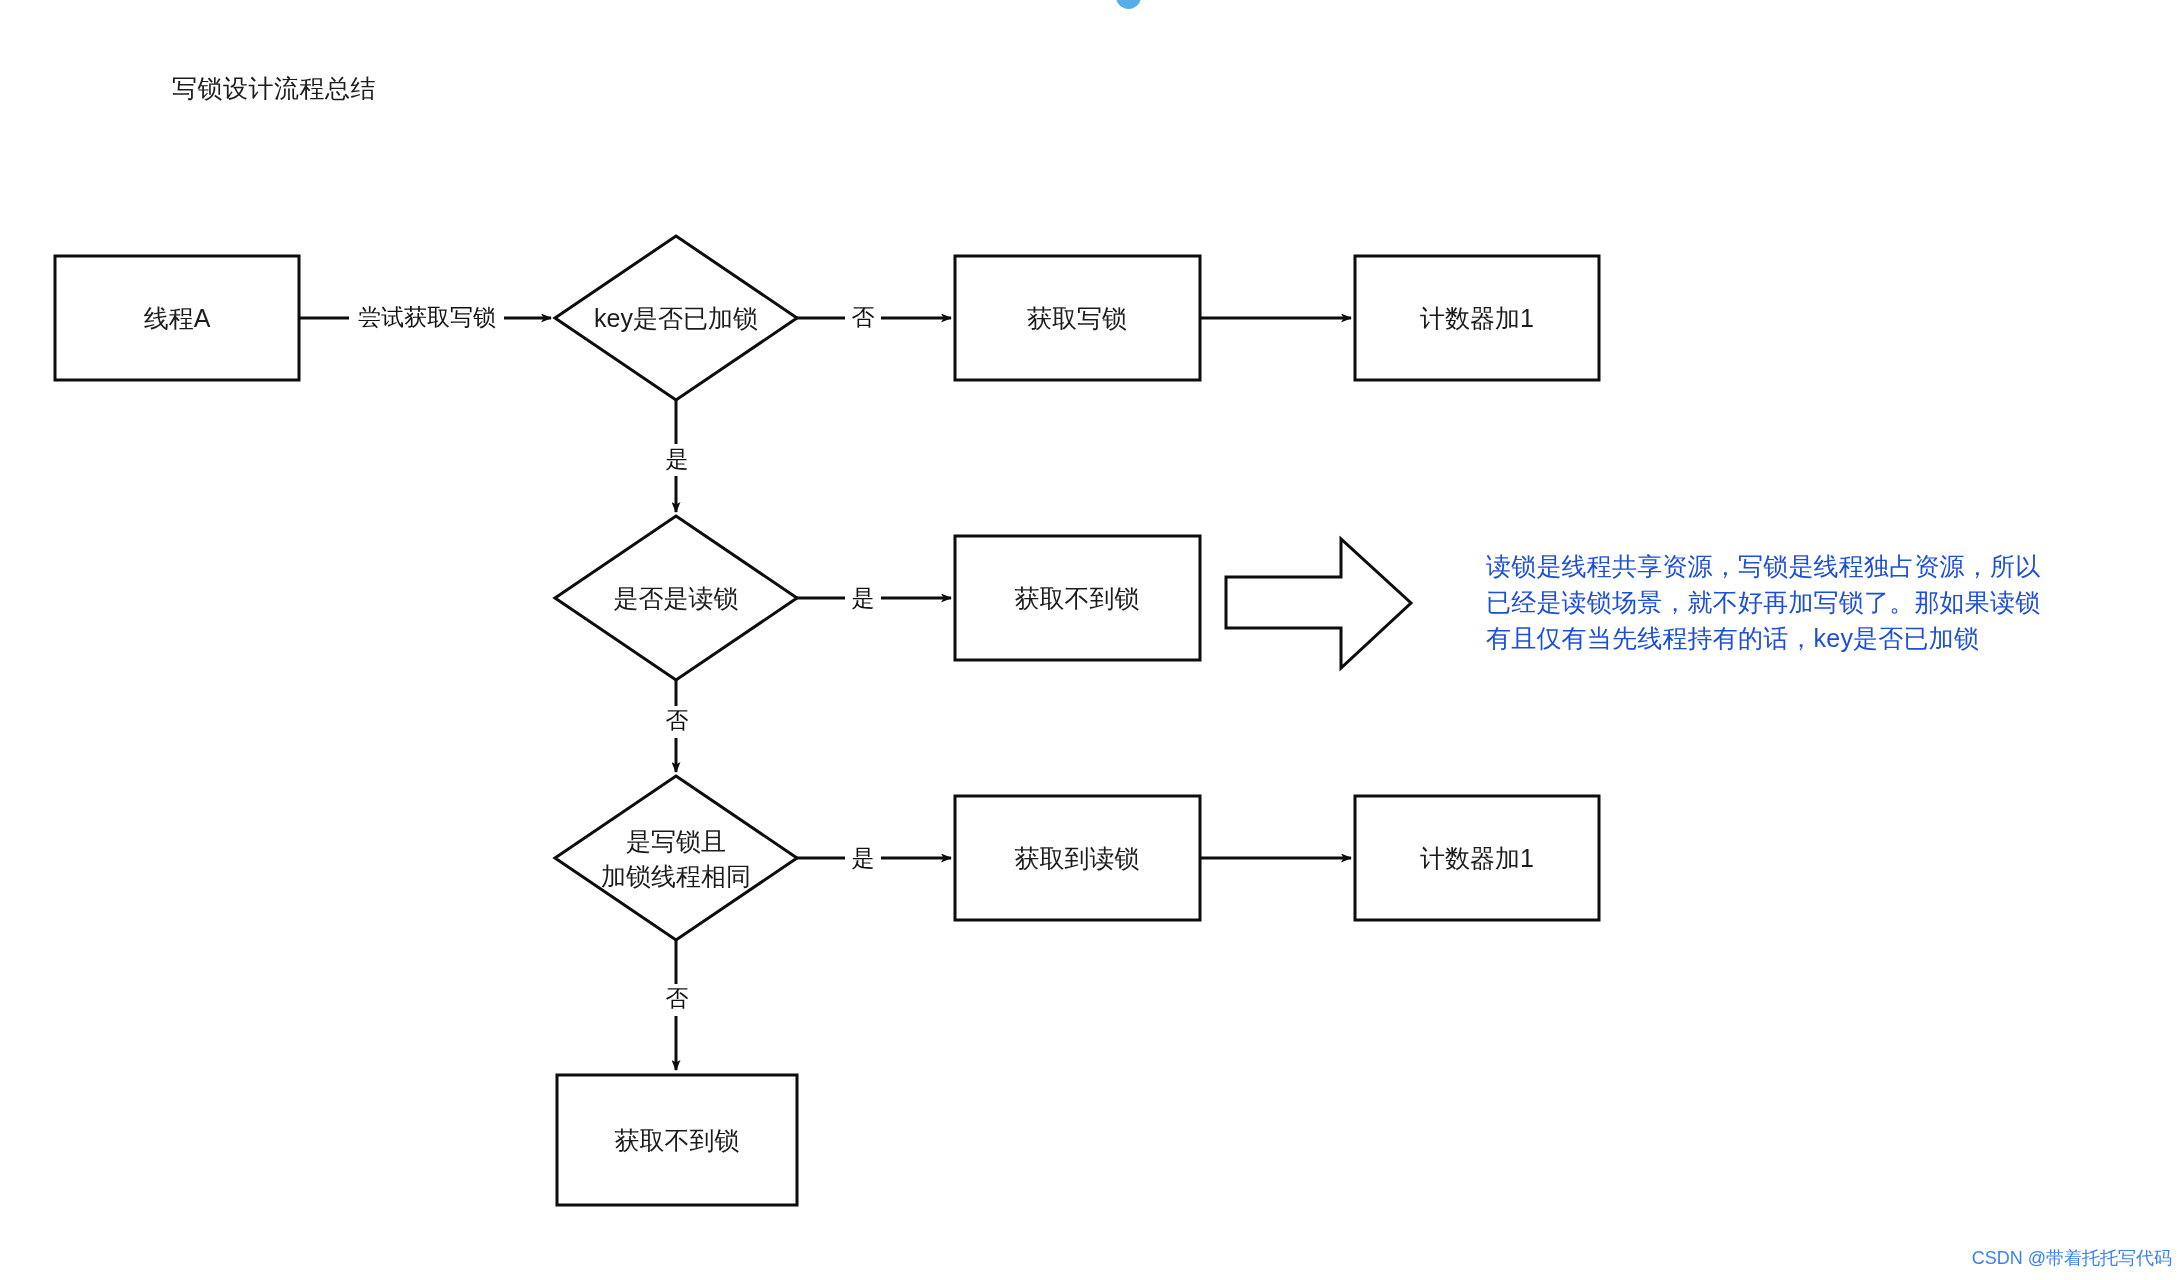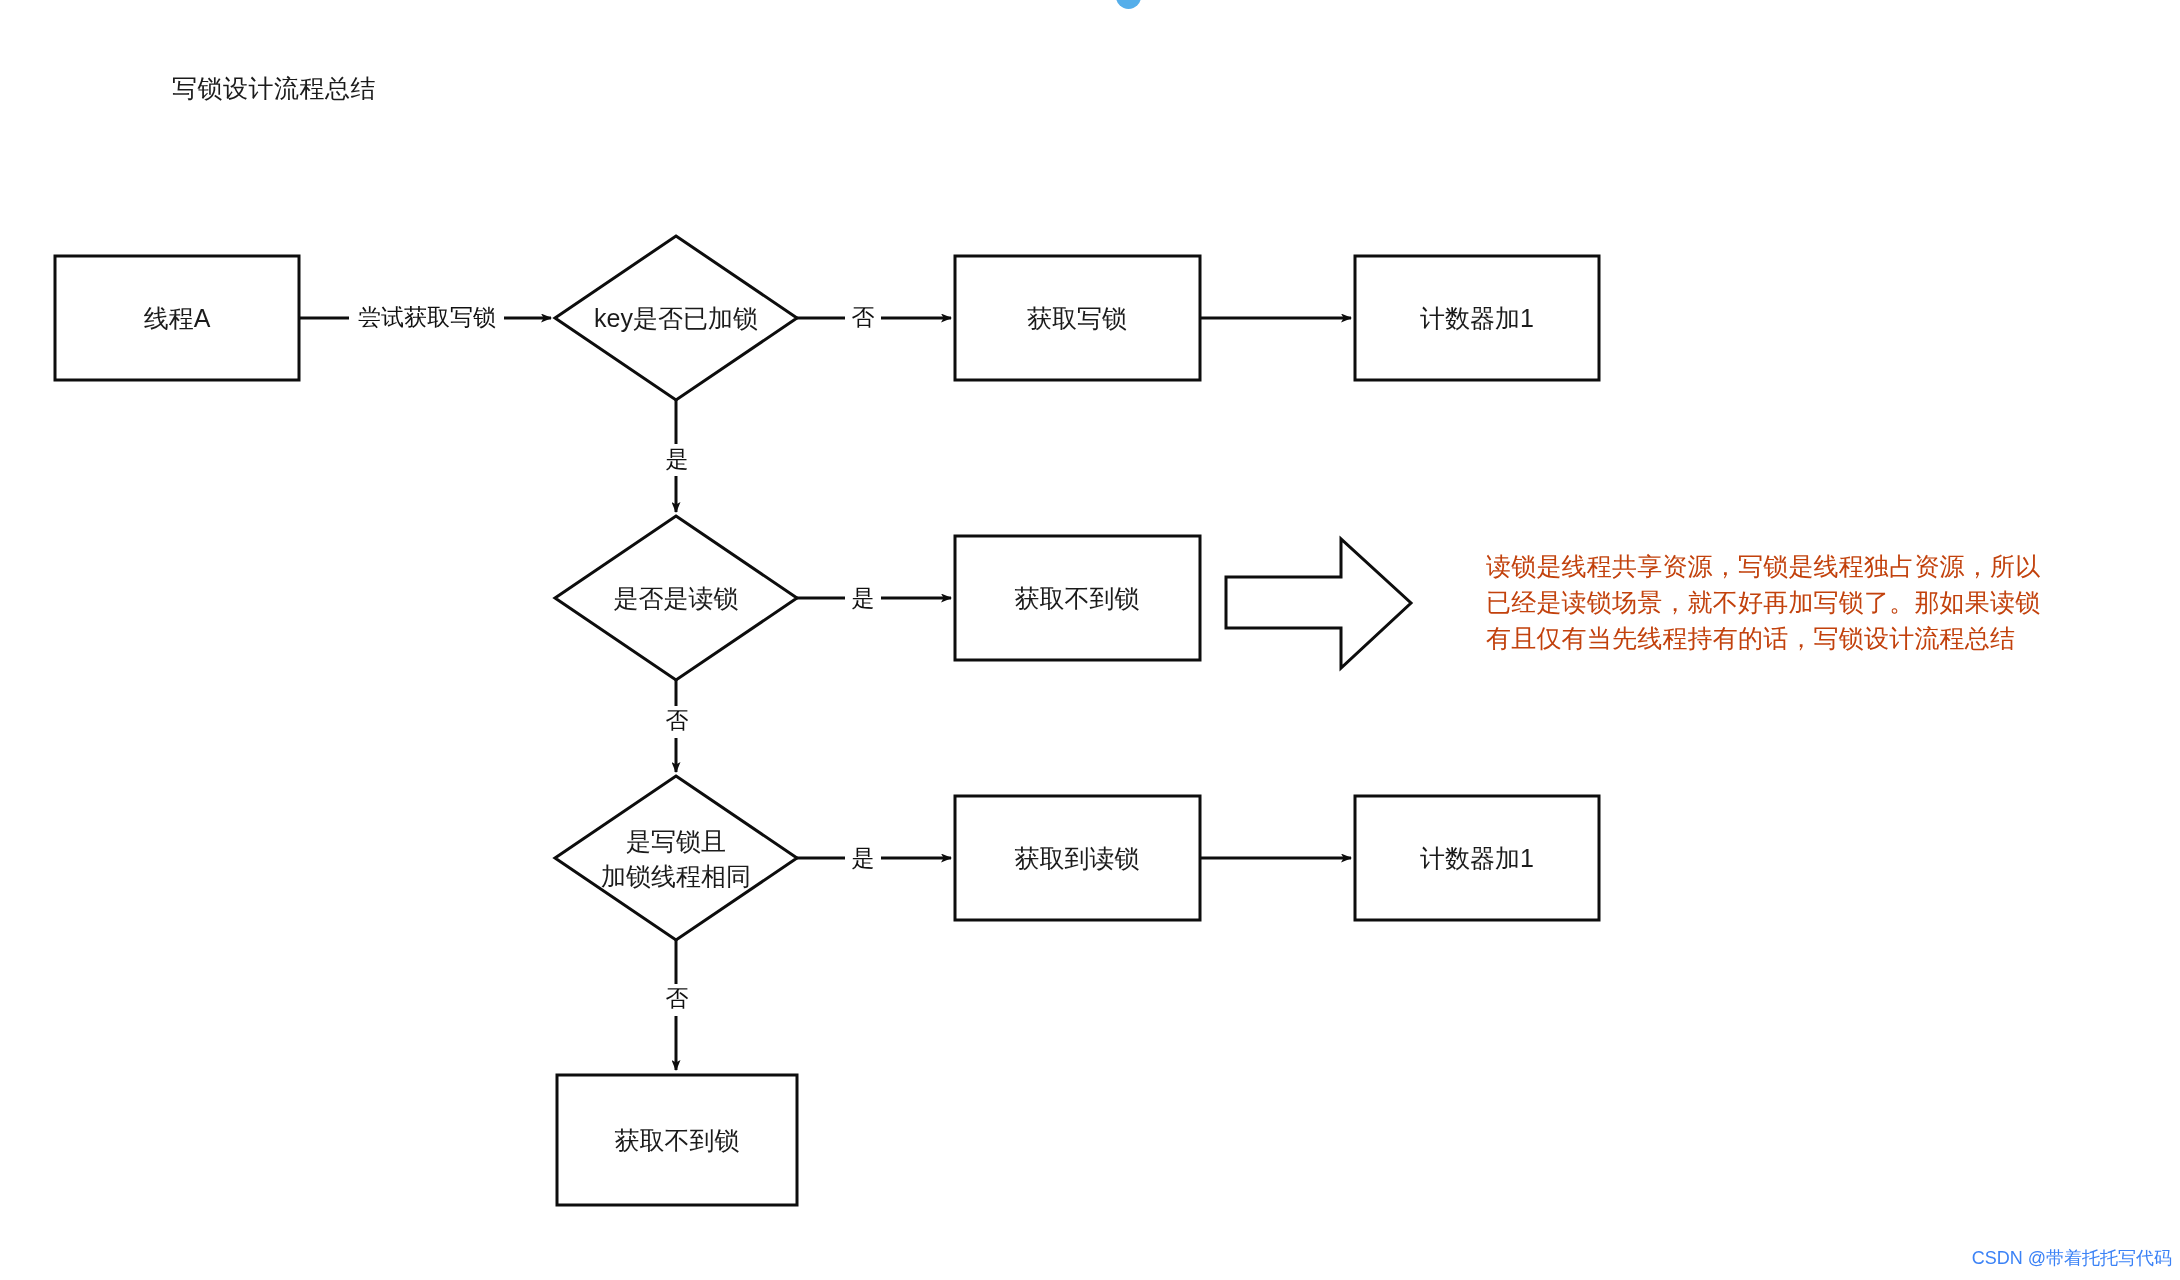--- a/index.html
+++ b/index.html
@@ -62,21 +62,21 @@
     stroke-width: 3;
     stroke-linejoin: miter;
   }
   .annotation {
     position: absolute;
     left: 1486px;
     top: 548px;
     width: 560px;
     font-size: 25px;
     line-height: 36px;
-    color: #c2410c;
+    color: #1d4ed8;
     letter-spacing: 0.2px;
   }
   .watermark {
     position: absolute;
     right: 8px;
     bottom: 10px;
     font-size: 18px;
     color: #3b82f6;
     white-space: nowrap;
   }
@@ -205,16 +205,16 @@
 
   <g>
     <rect class="shape" x="557" y="1075" width="240" height="130"></rect>
     <text class="node-label" x="677" y="1142">获取不到锁</text>
   </g>
 </svg>
 
 <div class="annotation">
   <div>读锁是线程共享资源，写锁是线程独占资源，所以</div>
   <div>已经是读锁场景，就不好再加写锁了。那如果读锁</div>
-  <div>有且仅有当先线程持有的话，写锁设计流程总结</div>
+  <div>有且仅有当先线程持有的话，key是否已加锁</div>
 </div>
 
 <div class="watermark">CSDN @带着托托写代码</div>
 
 </body></html>

